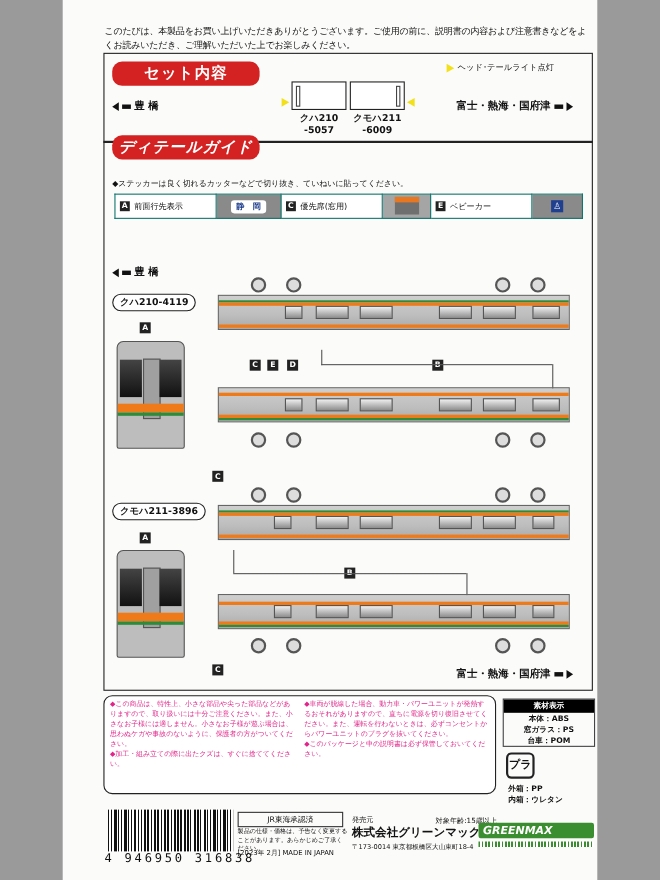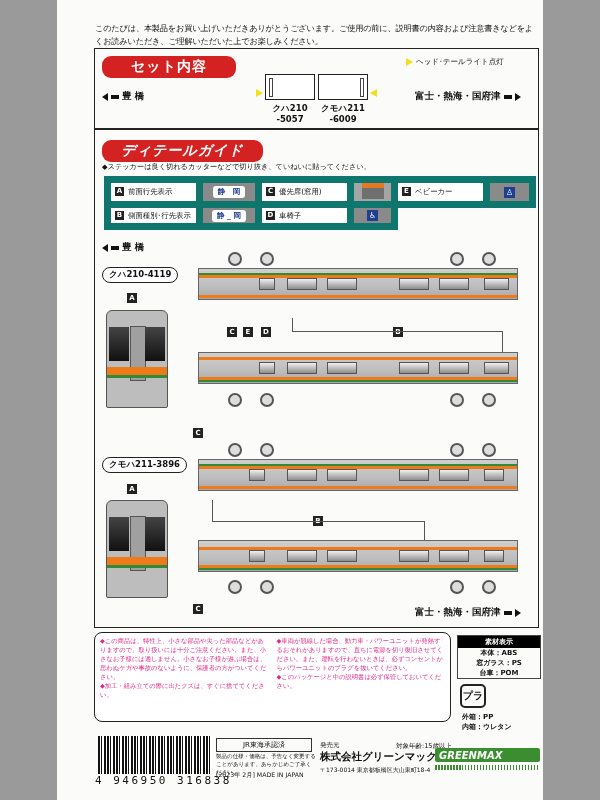--- a/index.html
+++ b/index.html
@@ -4,34 +4,34 @@
 <style>
   * { box-sizing: border-box; margin: 0; padding: 0; }
   html, body { width: 600px; height: 800px; overflow: hidden; }
   body { background: #9a9a9a; font-family: "DejaVu Sans", sans-serif; color: #111; position: relative; }
   .card { position: absolute; left: 57px; top: 0; width: 486px; height: 800px; background: #fbfbfa; }
   .intro { position: absolute; left: 95px; top: 22px; width: 445px; font-size: 8.2px; line-height: 12.5px; letter-spacing: -0.2px; }
   .box { position: absolute; left: 94px; top: 48px; width: 445px; height: 580px; border: 1.6px solid #222; }
   .divider { position: absolute; left: 94px; top: 128px; width: 445px; height: 1.6px; background: #222; }
   .pill { position: absolute; background: #d42222; color: #fff; font-weight: bold; border-radius: 9px; display:flex; align-items:center; justify-content:center; letter-spacing: 1px; text-align: right; }
   .set-title { left: 102px; top: 56px; width: 134px; height: 22px; font-size: 14px; }
-  .guide-title { left: 102px; top: 140px; width: 161px; height: 22px; font-size: 14px; font-style: italic; }
+  .guide-title { left: 102px; top: 123px; width: 134px; height: 22px; font-size: 14px; font-style: italic; }
   .dir { position: absolute; font-size: 9.5px; font-weight: bold; display: flex; align-items: center; gap: 3px; }
   .arrow-l::before { content: ""; display:inline-block; width: 0; height: 0; border-right: 6px solid #111; border-top: 4px solid transparent; border-bottom: 4px solid transparent; }
   .arrow-l .shaft, .arrow-r .shaft { display:inline-block; width: 8px; height: 4px; background: #111; }
   .arrow-r::after { content: ""; display:inline-block; width: 0; height: 0; border-left: 6px solid #111; border-top: 4px solid transparent; border-bottom: 4px solid transparent; }
   .headlight { position: absolute; left: 406px; top: 57px; font-size: 7.5px; display:flex; align-items:center; gap: 3px; }
   .tri-r { width:0;height:0; border-left: 7px solid #f2e11a; border-top: 4px solid transparent; border-bottom: 4px solid transparent; }
   .tri-l { width:0;height:0; border-right: 7px solid #f2e11a; border-top: 4px solid transparent; border-bottom: 4px solid transparent; }
   .carbox { position: absolute; top: 74px; width: 50px; height: 26px; border: 1px solid #222; background: #fff; }
   .carbox .cab { position: absolute; top: 3px; width: 4px; height: 19px; border: 1px solid #444; }
   .carlabel { position: absolute; top: 103px; font-size: 8.5px; font-weight: bold; text-align: center; line-height: 11px; width: 50px; }
   .note { position: absolute; left: 102px; top: 162px; font-size: 7.2px; }
   table.guide { position: absolute; left: 104px; top: 176px; border-collapse: collapse; font-size: 7.4px; }
-  table.guide td { border: 7px solid #0f766e; height: 22px; padding: 0 4px; }
+  table.guide td { border: 1px solid #0f766e; height: 22px; padding: 0 4px; }
   td.lbl { background: #fff; width: 92px; }
   td.sw { background: #8a8a8a; width: 59px; text-align: center; }
   td.empty { border: none !important; background: transparent; }
   .key { display:inline-block; width: 9px; height: 9px; background: #222; color:#fff; font-size: 7px; font-weight:bold; line-height: 9px; text-align:center; margin-right: 4px; vertical-align: middle; }
   .sticker { display:inline-block; background:#fff; border-radius:3px; color:#1a3a8a; font-weight:bold; font-size:7.5px; padding:1px 5px; }
   .bluesq { display:inline-block; width: 11px; height: 11px; background:#1f3f8f; color:#fff; font-size:8px; line-height:11px; }
   .prior { display:inline-block; width: 22px; height: 16px; background:#6f6f6f; border-top: 5px solid #e87722; }
   .badge { position: absolute; border: 1.3px solid #222; border-radius: 8px; background:#fff; font-size: 8.5px; font-weight: bold; padding: 1px 6px; }
   .car { position: absolute; height: 32px; background: linear-gradient(#cfcfcf, #bdbdbd 60%, #a9a9a9); border: 1px solid #666; }
   .car .green { position:absolute; left:0; right:0; height: 2px; background:#2e8b3a; }
@@ -109,28 +109,20 @@
 <table class="guide">
   <tbody>
       <tr>
     <td class="lbl"><span class="key">A</span><span>前面行先表示</span></td>
     <td class="sw"><span class="sticker">静　岡</span></td>
     <td class="lbl"><span class="key">C</span><span>優先席(窓用)</span></td>
     <td class="sw" style="width:44px;background:#a5a5a5"><span class="prior"></span></td>
     <td class="lbl"><span class="key">E</span><span>ベビーカー</span></td>
     <td class="sw" style="width:46px"><span class="bluesq">♙</span></td>
   </tr>
-  <tr>
-    <td class="lbl"><span class="key">B</span><span>側面種別･行先表示</span></td>
-    <td class="sw"><span class="sticker">静 _ 岡</span></td>
-    <td class="lbl"><span class="key">D</span><span>車椅子</span></td>
-    <td class="sw" style="width:44px"><span class="bluesq">♿</span></td>
-    <td class="empty"></td>
-        <td class="empty"></td>
-  </tr>
 </tbody>
   </table>
 
 <div class="dir arrow-l" style="left:102px; top:241px;">
     <span class="shaft"></span>
     <span>豊 橋</span>
   </div>
 
 <div class="badge" style="left:102px; top:267px;">クハ210-4119</div>
 

